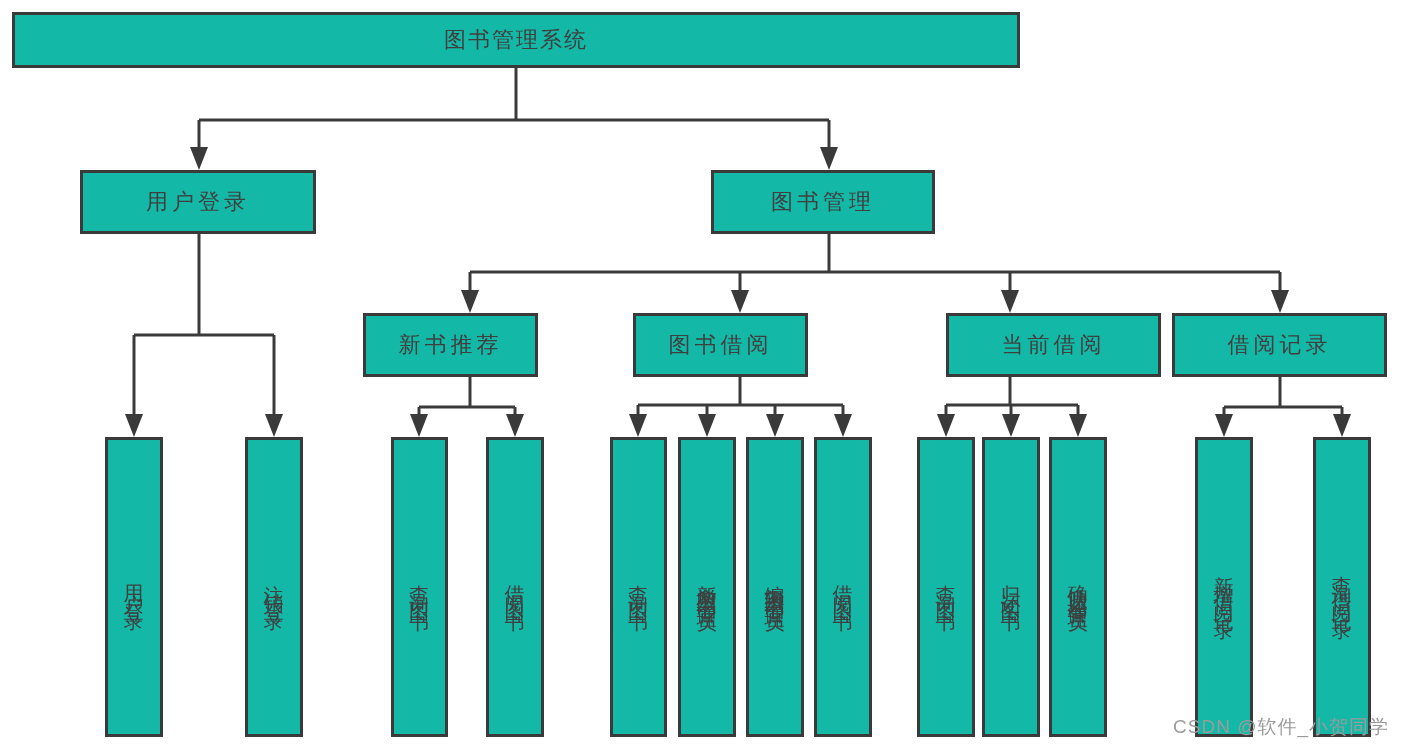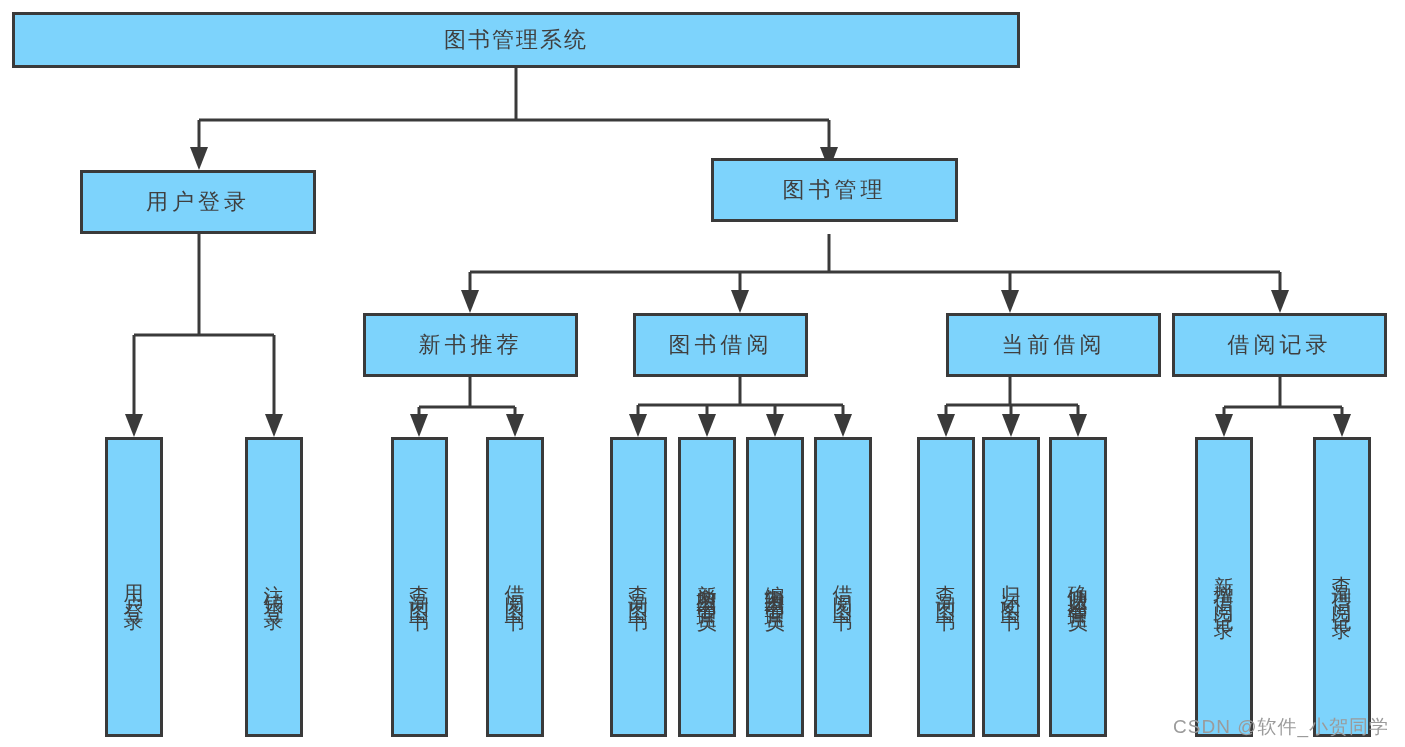--- a/index.html
+++ b/index.html
@@ -16,21 +16,21 @@
     width:1405px;height:747px;
     background:var(--bg);
     overflow:hidden;
   }
   #connectors{
     position:absolute;left:0;top:0;
     color:var(--line);
   }
   .box{
     position:absolute;
-    background:#7dd3fc;
+    background:#14b8a6;
     border:3px solid var(--line);
     display:flex;
     align-items:center;
     justify-content:center;
     color:var(--text);
   }
   .box.h .lbl{
     font-size:22px;
     letter-spacing:4px;
     white-space:nowrap;
@@ -120,25 +120,25 @@
       <polygon points="1333,414 1351,414 1342,437" fill="currentColor"></polygon>
     </svg>
 
   <div class="box h root" style="left:12px;top:12px;width:1008px;height:56px">
     <span class="lbl">图书管理系统</span>
   </div>
 
   <div class="box h" style="left:80px;top:170px;width:236px;height:64px">
     <span class="lbl">用户登录</span>
   </div>
-  <div class="box h" style="left:711px;top:158px;width:247px;height:64px">
+  <div class="box h" style="left:711px;top:170px;width:224px;height:64px">
     <span class="lbl">图书管理</span>
   </div>
 
-  <div class="box h" style="left:363px;top:313px;width:215px;height:64px">
+  <div class="box h" style="left:363px;top:313px;width:175px;height:64px">
     <span class="lbl">新书推荐</span>
   </div>
   <div class="box h" style="left:633px;top:313px;width:175px;height:64px">
     <span class="lbl">图书借阅</span>
   </div>
   <div class="box h" style="left:946px;top:313px;width:215px;height:64px">
     <span class="lbl">当前借阅</span>
   </div>
   <div class="box h" style="left:1172px;top:313px;width:215px;height:64px">
     <span class="lbl">借阅记录</span>

